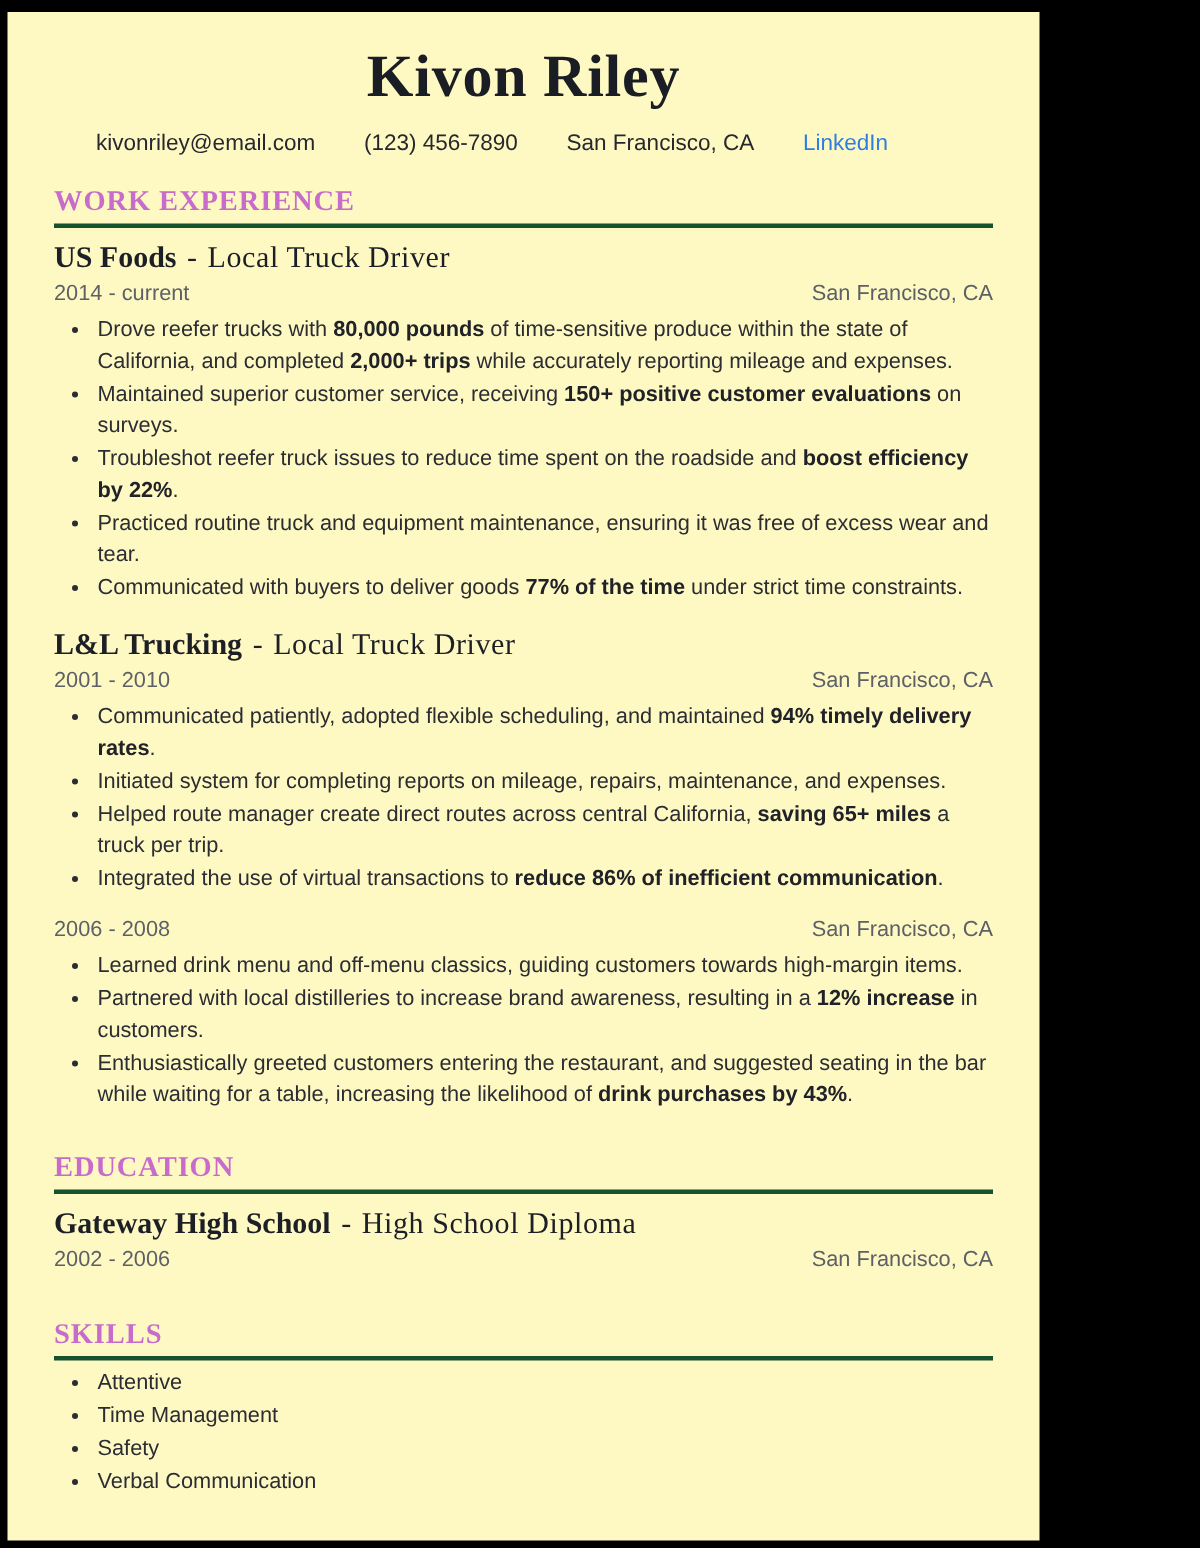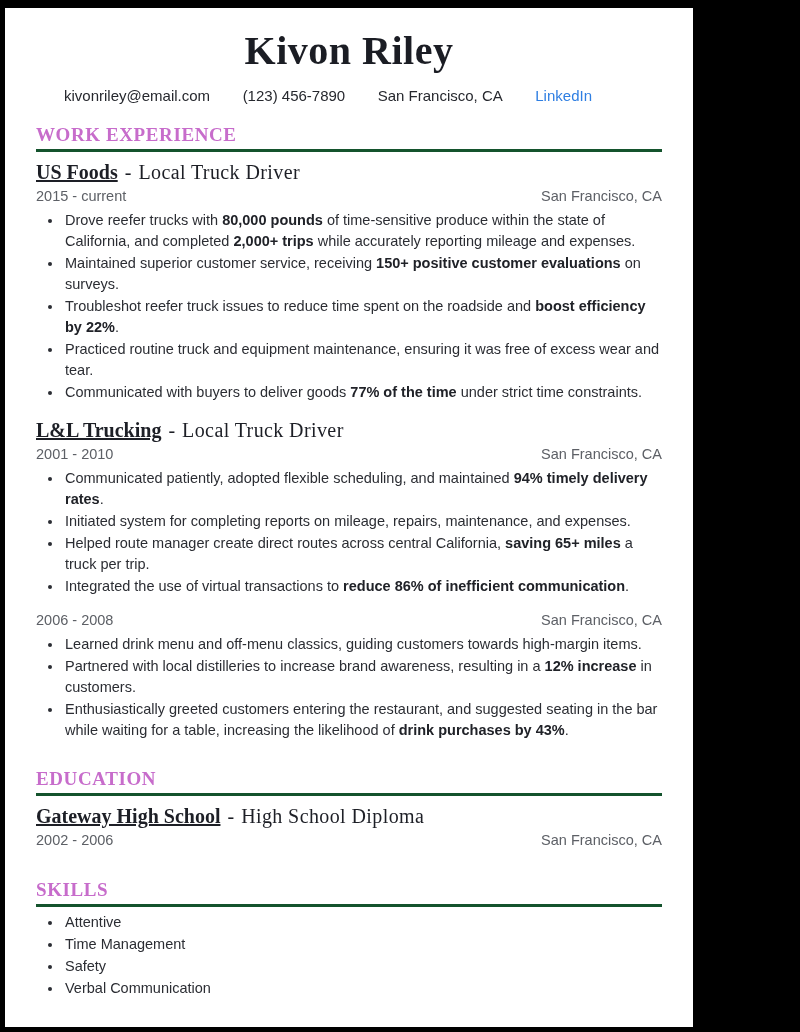--- a/index.html
+++ b/index.html
@@ -1,17 +1,17 @@
 <!DOCTYPE html>
 <html><head>
 <meta charset="utf-8">
 <style>
   html,body{margin:0;padding:0;background:#000;}
   .page{
-    width:698px;height:1032px;box-sizing:border-box;background:#ffffff;
+    width:698px;height:1032px;box-sizing:border-box;background:#fef9c3;
     border:5px solid #000;border-top-width:8px;
     padding:19px 31px 0 31px;overflow:hidden;
     font-family:"Liberation Sans",sans-serif;color:#2b2d33;
   }
   h1.name{
     margin:0;text-align:center;
     font-family:"Liberation Serif",serif;font-weight:700;
     font-size:40px;line-height:1.18;letter-spacing:.5px;color:#1b1d24;
   }
   .contact{
@@ -26,21 +26,21 @@
     border-bottom:3px solid #14532d;
   }
   h2.mt-edu{margin-top:27px;}
   h2.mt-skl{margin-top:30px;}
   h2.mt-lic{margin-top:26px;}
   .entry{margin-top:14px;}
   .entry:first-of-type{margin-top:7px;}
   .entry-title{
     font-family:"Liberation Serif",serif;font-size:20px;color:#1d1f26;line-height:1.3;
   }
-  .entry-title .company{font-weight:700;text-decoration:underline;}
+  .entry-title .company{font-weight:700;}
   .entry-title .sep{margin:0 7px;}
   .entry-title .role{letter-spacing:.4px;}
   .meta{
     display:flex;justify-content:space-between;
     margin-top:2px;font-size:14.5px;color:#5d6066;line-height:1.25;
   }
   ul.bullets{margin:5px 0 0;padding-left:27px;list-style:disc;}
   ul.bullets li{
     padding-left:2px;font-size:14.5px;line-height:21px;margin-bottom:1px;color:#2b2d33;
   }
@@ -63,21 +63,21 @@
   <section>
     <h2 class="section-heading">WORK EXPERIENCE</h2>
 
     <div>
 
         <div class="entry">
           <div class="entry-title">
             <span class="company">US Foods</span><span class="sep">-</span><span class="role">Local Truck Driver</span>
           </div>
           <div class="meta">
-            <span>2015 - current</span>
+            <span>2014 - current</span>
             <span>San Francisco, CA</span>
           </div>
           <ul class="bullets">
 
               <li>Drove reefer trucks with <b>80,000 pounds</b> of time-sensitive produce within the state of California, and completed <b>2,000+ trips</b> while accurately reporting mileage and expenses.</li>
 
               <li>Maintained superior customer service, receiving <b>150+ positive customer evaluations</b> on surveys.</li>
 
               <li>Troubleshot reefer truck issues to reduce time spent on the roadside and <b>boost efficiency by 22%</b>.</li>
 

